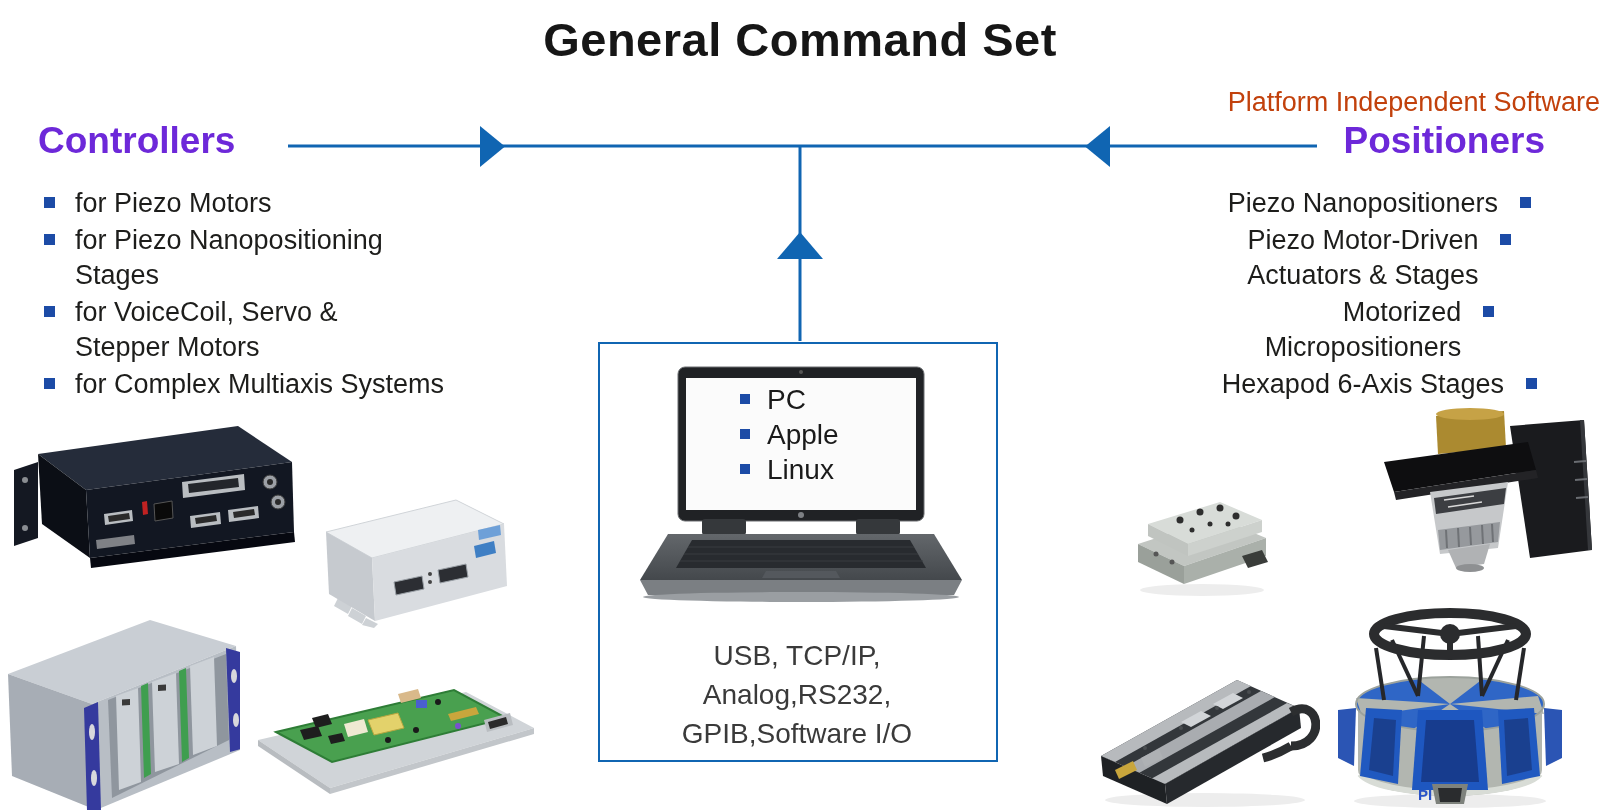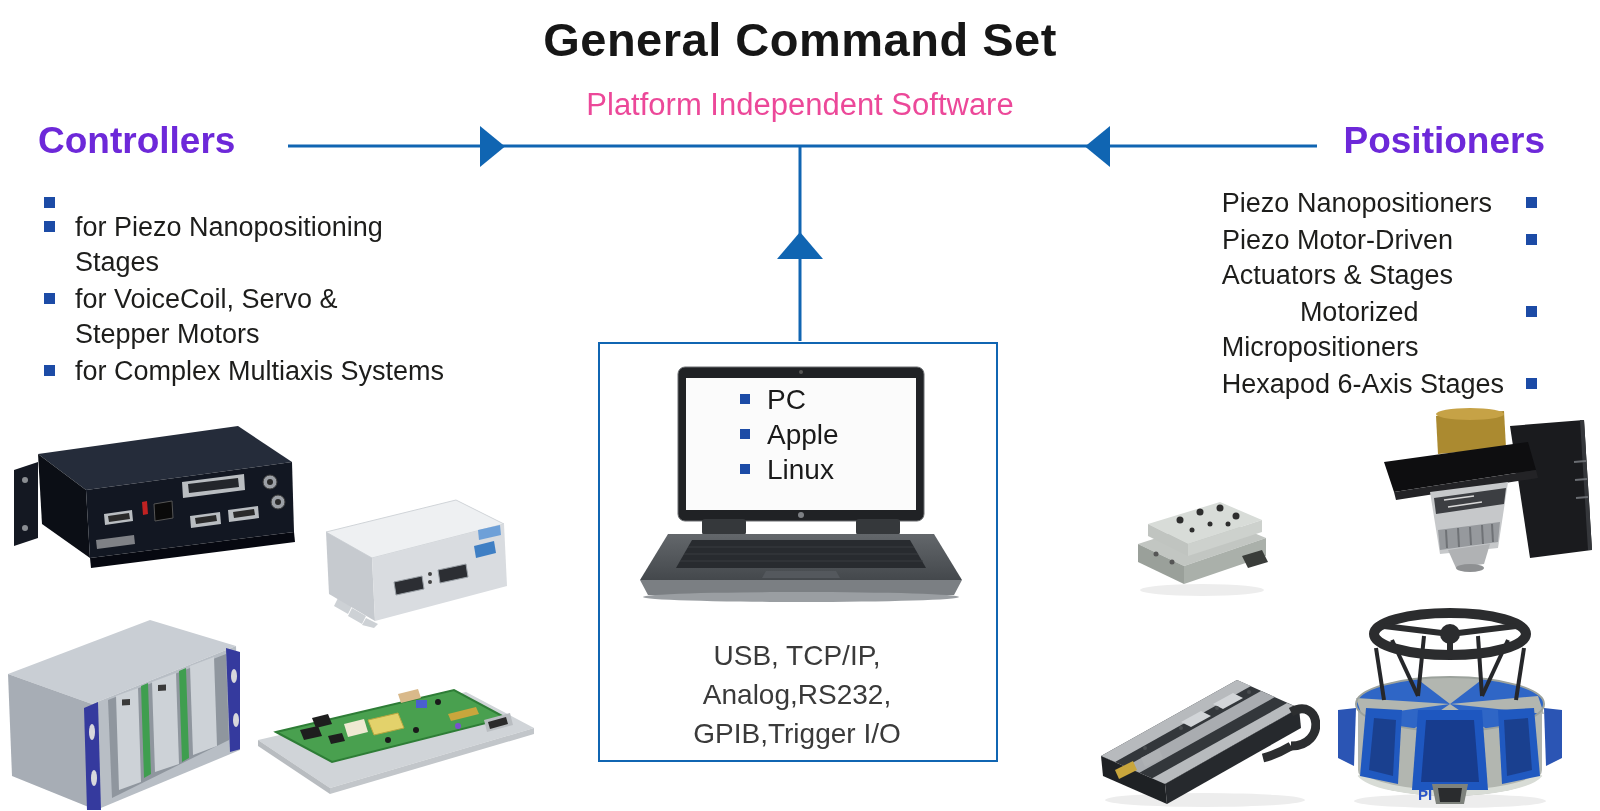--- a/index.html
+++ b/index.html
@@ -5,34 +5,34 @@
   html,body{margin:0;padding:0;background:#fff;}
   .stage{
     position:relative;width:1600px;height:811px;background:#ffffff;overflow:hidden;
     font-family:"Liberation Sans", sans-serif;color:#1d1d1b;
   }
   .title{
     position:absolute;top:12px;left:0;width:100%;text-align:center;
     font-size:47px;font-weight:bold;color:#161616;letter-spacing:.5px;white-space:nowrap;
   }
   .subtitle{
-    position:absolute;top:87px;left:0;width:100%;text-align:center;
-    font-size:31px;color:#ec4899;white-space:nowrap;
+    position:absolute;top:87px;left:0;width:100%;text-align:right;
+    font-size:27px;color:#c2410c;white-space:nowrap;
   }
   .connectors{position:absolute;left:0;top:0;}
   .col-heading{
     position:absolute;font-size:37px;font-weight:bold;color:#6d28d9;white-space:nowrap;
   }
   .heading-left{left:38px;top:120px;}
   .heading-right{right:55px;top:120px;text-align:right;}
   .list{position:absolute;font-size:27px;line-height:35px;color:#1d1d1b;}
   .list-left{left:44px;top:186px;}
   .list-right{right:63px;top:186px;}
   .li{display:flex;align-items:flex-start;margin-bottom:2px;}
-  .li-r{justify-content:space-between;}
+  .li-r{justify-content:center;}
   .sq{width:11px;height:11px;background:#1c4ba6;flex:none;margin-top:11px;}
   .list-left .sq{margin-right:20px;}
   .list-right .sq{margin-left:22px;}
   .litext{white-space:nowrap;}
   .list-right .litext{text-align:right;}
   .center-box{
     position:absolute;left:598px;top:342px;width:396px;height:416px;
     border:2px solid #1065b2;background:#ffffff;
   }
   .laptop{position:absolute;left:636px;top:364px;}
@@ -58,20 +58,21 @@
     <line x1="800" y1="146" x2="800" y2="341" stroke="#1065b2" stroke-width="3"></line>
     <polygon points="480,126 480,167 505,146.5" fill="#1065b2"></polygon>
     <polygon points="1110,126 1110,167 1085,146.5" fill="#1065b2"></polygon>
     <polygon points="777,259 823,259 800,232" fill="#1065b2"></polygon>
   </svg>
 
   <div class="col-heading heading-left">Controllers</div>
   <div class="list list-left">
     <div class="li">
       <span class="sq"></span>
+      <span class="litext"><span>for Piezo Motors</span></span>
     </div>
     <div class="li">
       <span class="sq"></span>
       <span class="litext"><span>for Piezo Nanopositioning</span><br>
       <span>Stages</span></span>
     </div>
     <div class="li">
       <span class="sq"></span>
       <span class="litext"><span>for VoiceCoil, Servo &amp;</span><br>
       <span>Stepper Motors</span></span>
@@ -140,21 +141,21 @@
     </div>
     <div class="prow">
       <span class="sq2"></span>
       <span>Linux</span>
     </div>
   </div>
 
   <div class="interfaces">
     <div>USB, TCP/IP,</div>
     <div>Analog,RS232,</div>
-    <div>GPIB,Trigger I/O</div>
+    <div>GPIB,Software I/O</div>
   </div>
 
   <svg class="photo" style="left:12px;top:418px" width="285" height="155" viewBox="0 0 285 155">
     <polygon points="2,52 26,44 26,120 2,128" fill="#141822"></polygon>
     <circle cx="13" cy="62" r="3" fill="#8a8d92"></circle>
       <circle cx="13" cy="110" r="3" fill="#8a8d92"></circle>
     <polygon points="26,36 226,8 280,44 74,72" fill="#252c3a"></polygon>
     <polygon points="26,36 74,72 78,140 30,106" fill="#0b0e15"></polygon>
     <polygon points="74,72 280,44 282,114 78,140" fill="#121722"></polygon>
     <polygon points="78,140 282,114 283,124 79,150" fill="#060810"></polygon>

